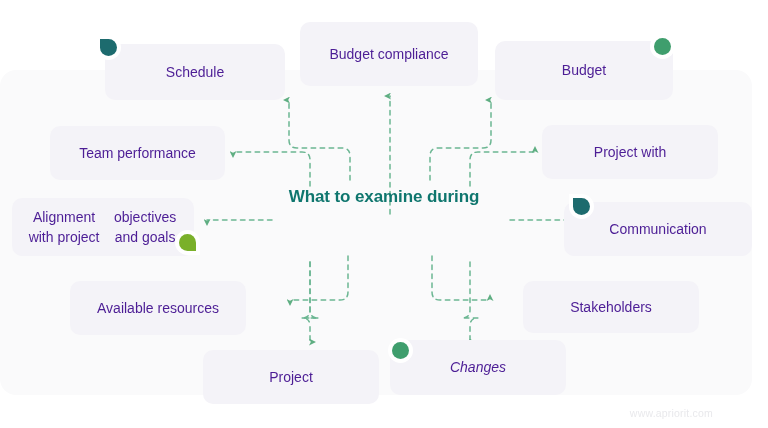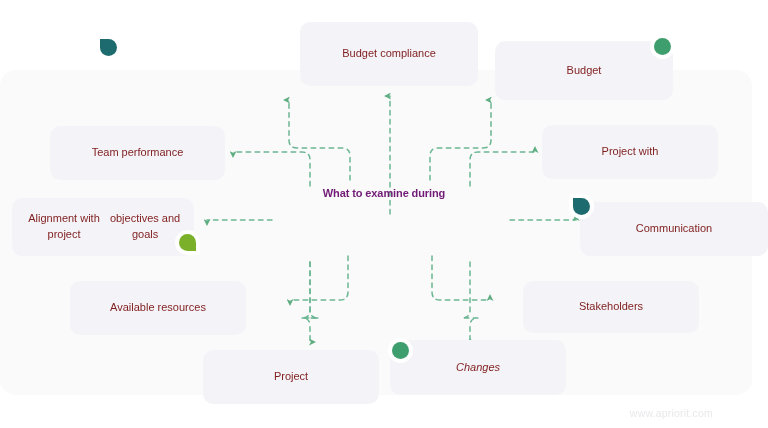--- a/index.html
+++ b/index.html
@@ -40,22 +40,22 @@
   
   .node {
     position: absolute;
     box-sizing: border-box;
     background: #f4f3f8;
     border-radius: 10px;
     display: flex;
     align-items: center;
     justify-content: center;
     text-align: center;
-    color: #7f1d1d;
-    font-size: 11px;
+    color: #4c1d95;
+    font-size: 14px;
     line-height: 1.45;
     padding: 6px 10px;
     z-index: 2;
   }
   .node .label { display: block; }
 
   
   .dot {
     position: absolute;
     width: 17px;
@@ -65,22 +65,22 @@
   }
   .dot.circle { border-radius: 50%; }
   .dot.drop-tl { border-radius: 0 50% 50% 50%; }
   .dot.drop-br { border-radius: 50% 50% 0 50%; }
 
   .center-title {
     position: absolute;
     z-index: 3;
     text-align: center;
     font-weight: bold;
-    color: #701a75;
-    font-size: 11px;
+    color: #0f766e;
+    font-size: 17px;
     line-height: 1.33;
     letter-spacing: -0.1px;
   }
   .watermark {
     position: absolute;
     right: 55px;
     bottom: 9px;
     color: #e9e9ec;
     font-size: 10.5px;
     letter-spacing: 0.2px;
@@ -130,20 +130,23 @@
 
       <path d="M310 262 L310 310 Q310 318 302 318 L320 318"></path>
       <path d="M310 262 L310 310 Q310 318 318 318 L302 318 Q310 318 310 326 L310 342" marker-end="url(#ah-down)"></path>
 
       <path d="M432 256 L432 292 Q432 300 440 300 L490 300" marker-end="url(#ah-right)"></path>
 
       <path d="M470 262 L470 310 Q470 318 462 318 L478 318 Q470 318 470 326 L470 342" marker-end="url(#ah-down)"></path>
     </g>
   </svg>
 
+  <div class="node" style="left:105px; top:44px; width:180px; height:56px;">
+    <span class="label">Schedule</span>
+  </div>
   <div class="dot drop-tl" style="left:100px; top:39px; background:#1d6b6e;"></div>
 
   <div class="node" style="left:300px; top:22px; width:178px; height:64px;">
     <span class="label">Budget compliance</span>
   </div>
 
   <div class="node" style="left:495px; top:41px; width:178px; height:59px;">
     <span class="label">Budget</span>
   </div>
   <div class="dot circle" style="left:654px; top:38px; background:#3f9e6d;"></div>
@@ -155,21 +158,21 @@
   <div class="node" style="left:542px; top:125px; width:176px; height:54px;">
     <span class="label">Project with</span>
   </div>
 
   <div class="node" style="left:12px; top:198px; width:182px; height:58px; flex-direction:row;justify-content:center;">
     <span class="label">Alignment with project</span>
     <span class="label">objectives and goals</span>
   </div>
   <div class="dot drop-br" style="left:179px; top:234px; background:#7ab02a;"></div>
 
-  <div class="node" style="left:580px; top:202px; width:188px; height:54px;justify-content:center;">
+  <div class="node" style="left:564px; top:202px; width:188px; height:54px;justify-content:center;">
     <span class="label">Communication</span>
   </div>
   <div class="dot drop-tl" style="left:573px; top:198px; background:#1d6b6e;"></div>
 
   <div class="node" style="left:70px; top:281px; width:176px; height:54px;">
     <span class="label">Available resources</span>
   </div>
 
   <div class="node" style="left:523px; top:281px; width:176px; height:52px;">
     <span class="label">Stakeholders</span>

